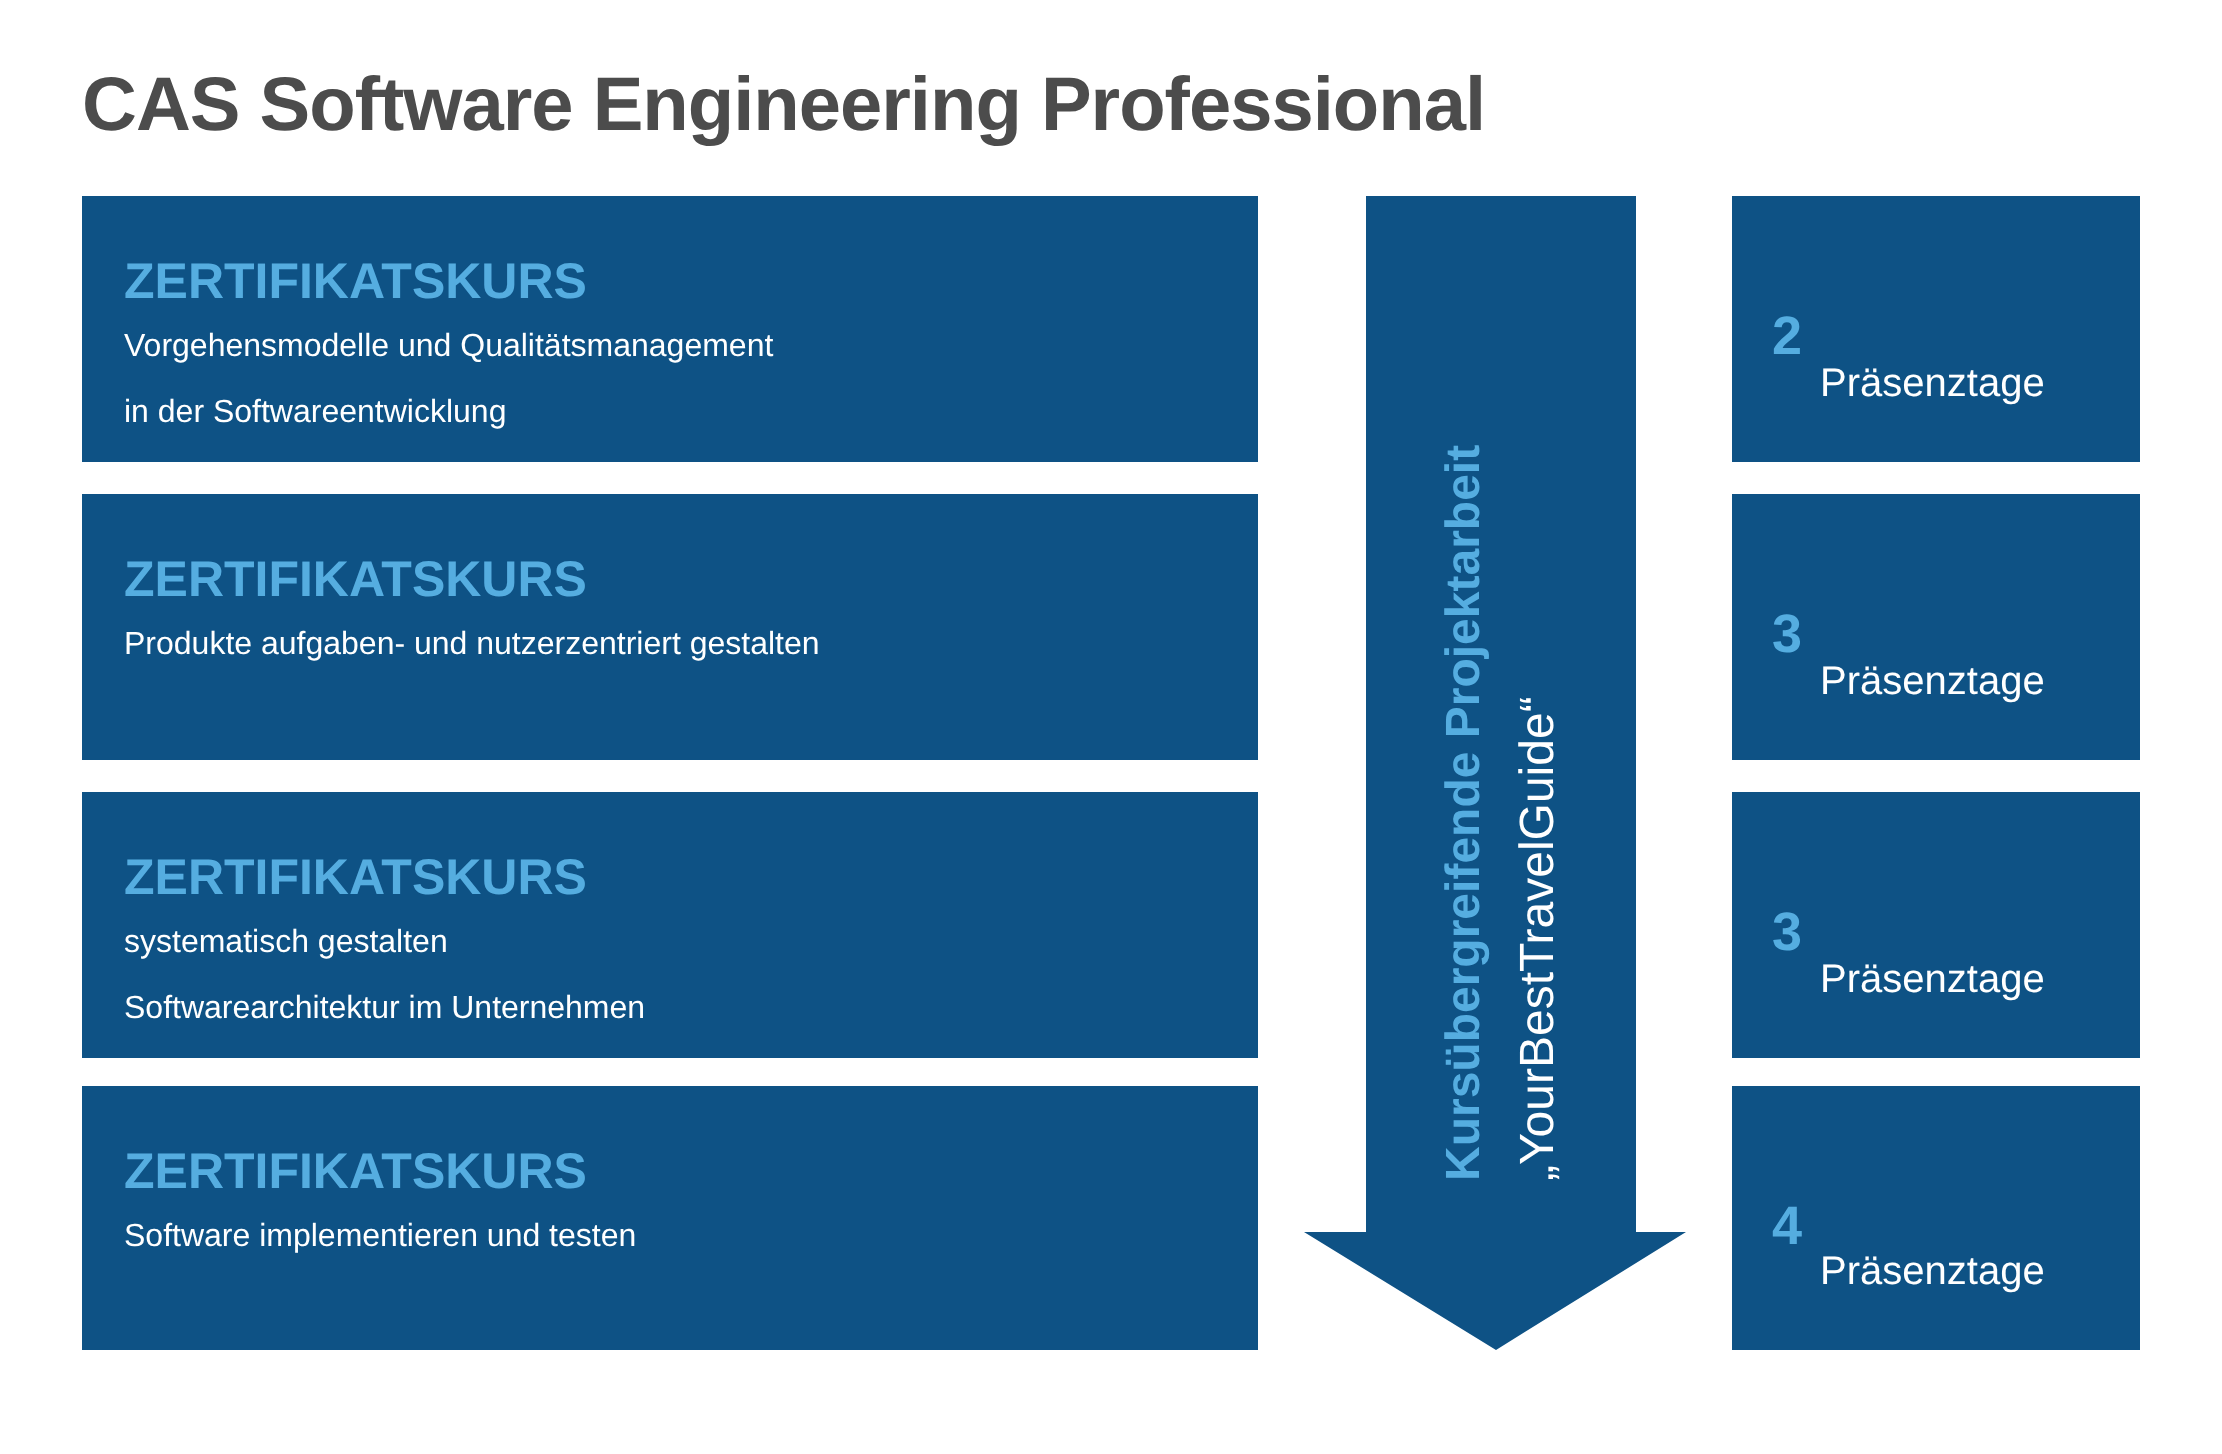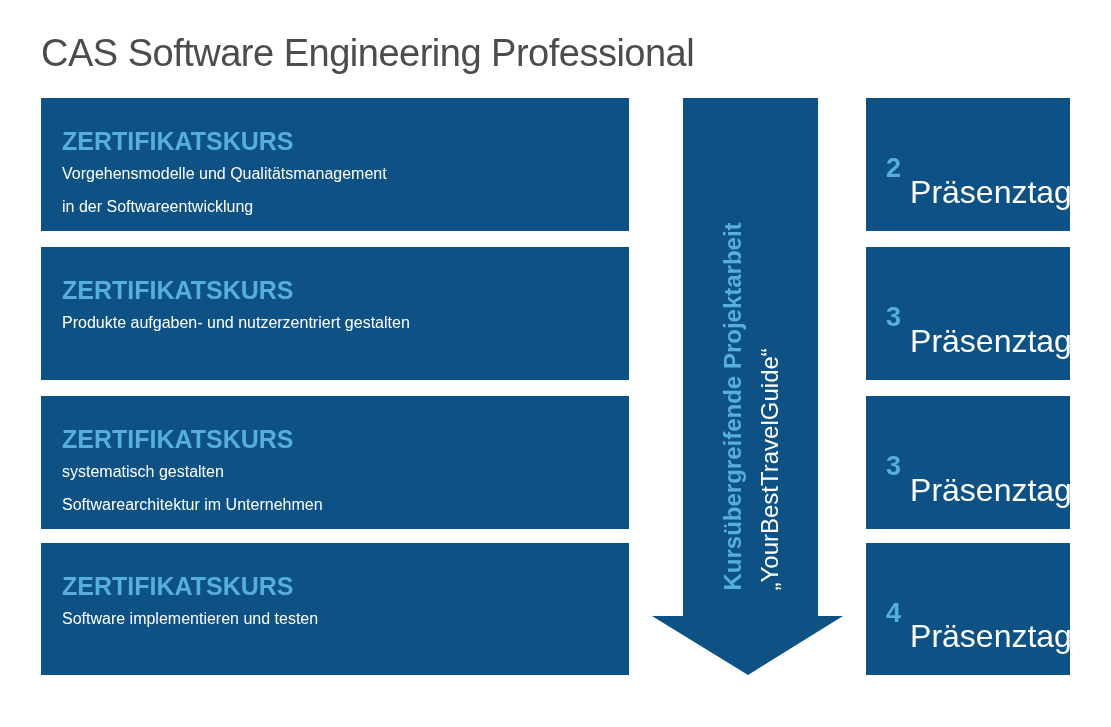--- a/index.html
+++ b/index.html
@@ -13,21 +13,21 @@
     width: 1111px;
     height: 727px;
     background: #ffffff;
     overflow: hidden;
   }
   .page-title {
     position: absolute;
     left: 41px;
     top: 34px;
     font-size: 38px;
-    font-weight: normal;
+    font-weight: bold;
     letter-spacing: -0.5px;
     color: #4c4c4c;
     white-space: nowrap;
     line-height: 1;
   }
   .course-box {
     position: absolute;
     left: 41px;
     width: 588px;
     height: 133px;
@@ -59,21 +59,21 @@
     align-items: center;
     padding: 8px 0 0 20px;
   }
   .days-count {
     font-size: 27px;
     font-weight: bold;
     color: #55ade0;
     margin-right: 9px;
   }
   .days-unit {
-    font-size: 32px;
+    font-size: 20px;
     color: #ffffff;
     white-space: nowrap;
     margin-top: 47px;
   }
   .row-0 { top: 98px; }
   .row-1 { top: 247px; }
   .row-2 { top: 396px; }
   .row-3 { top: 543px; height: 132px; }
   .arrow-svg {
     position: absolute;

